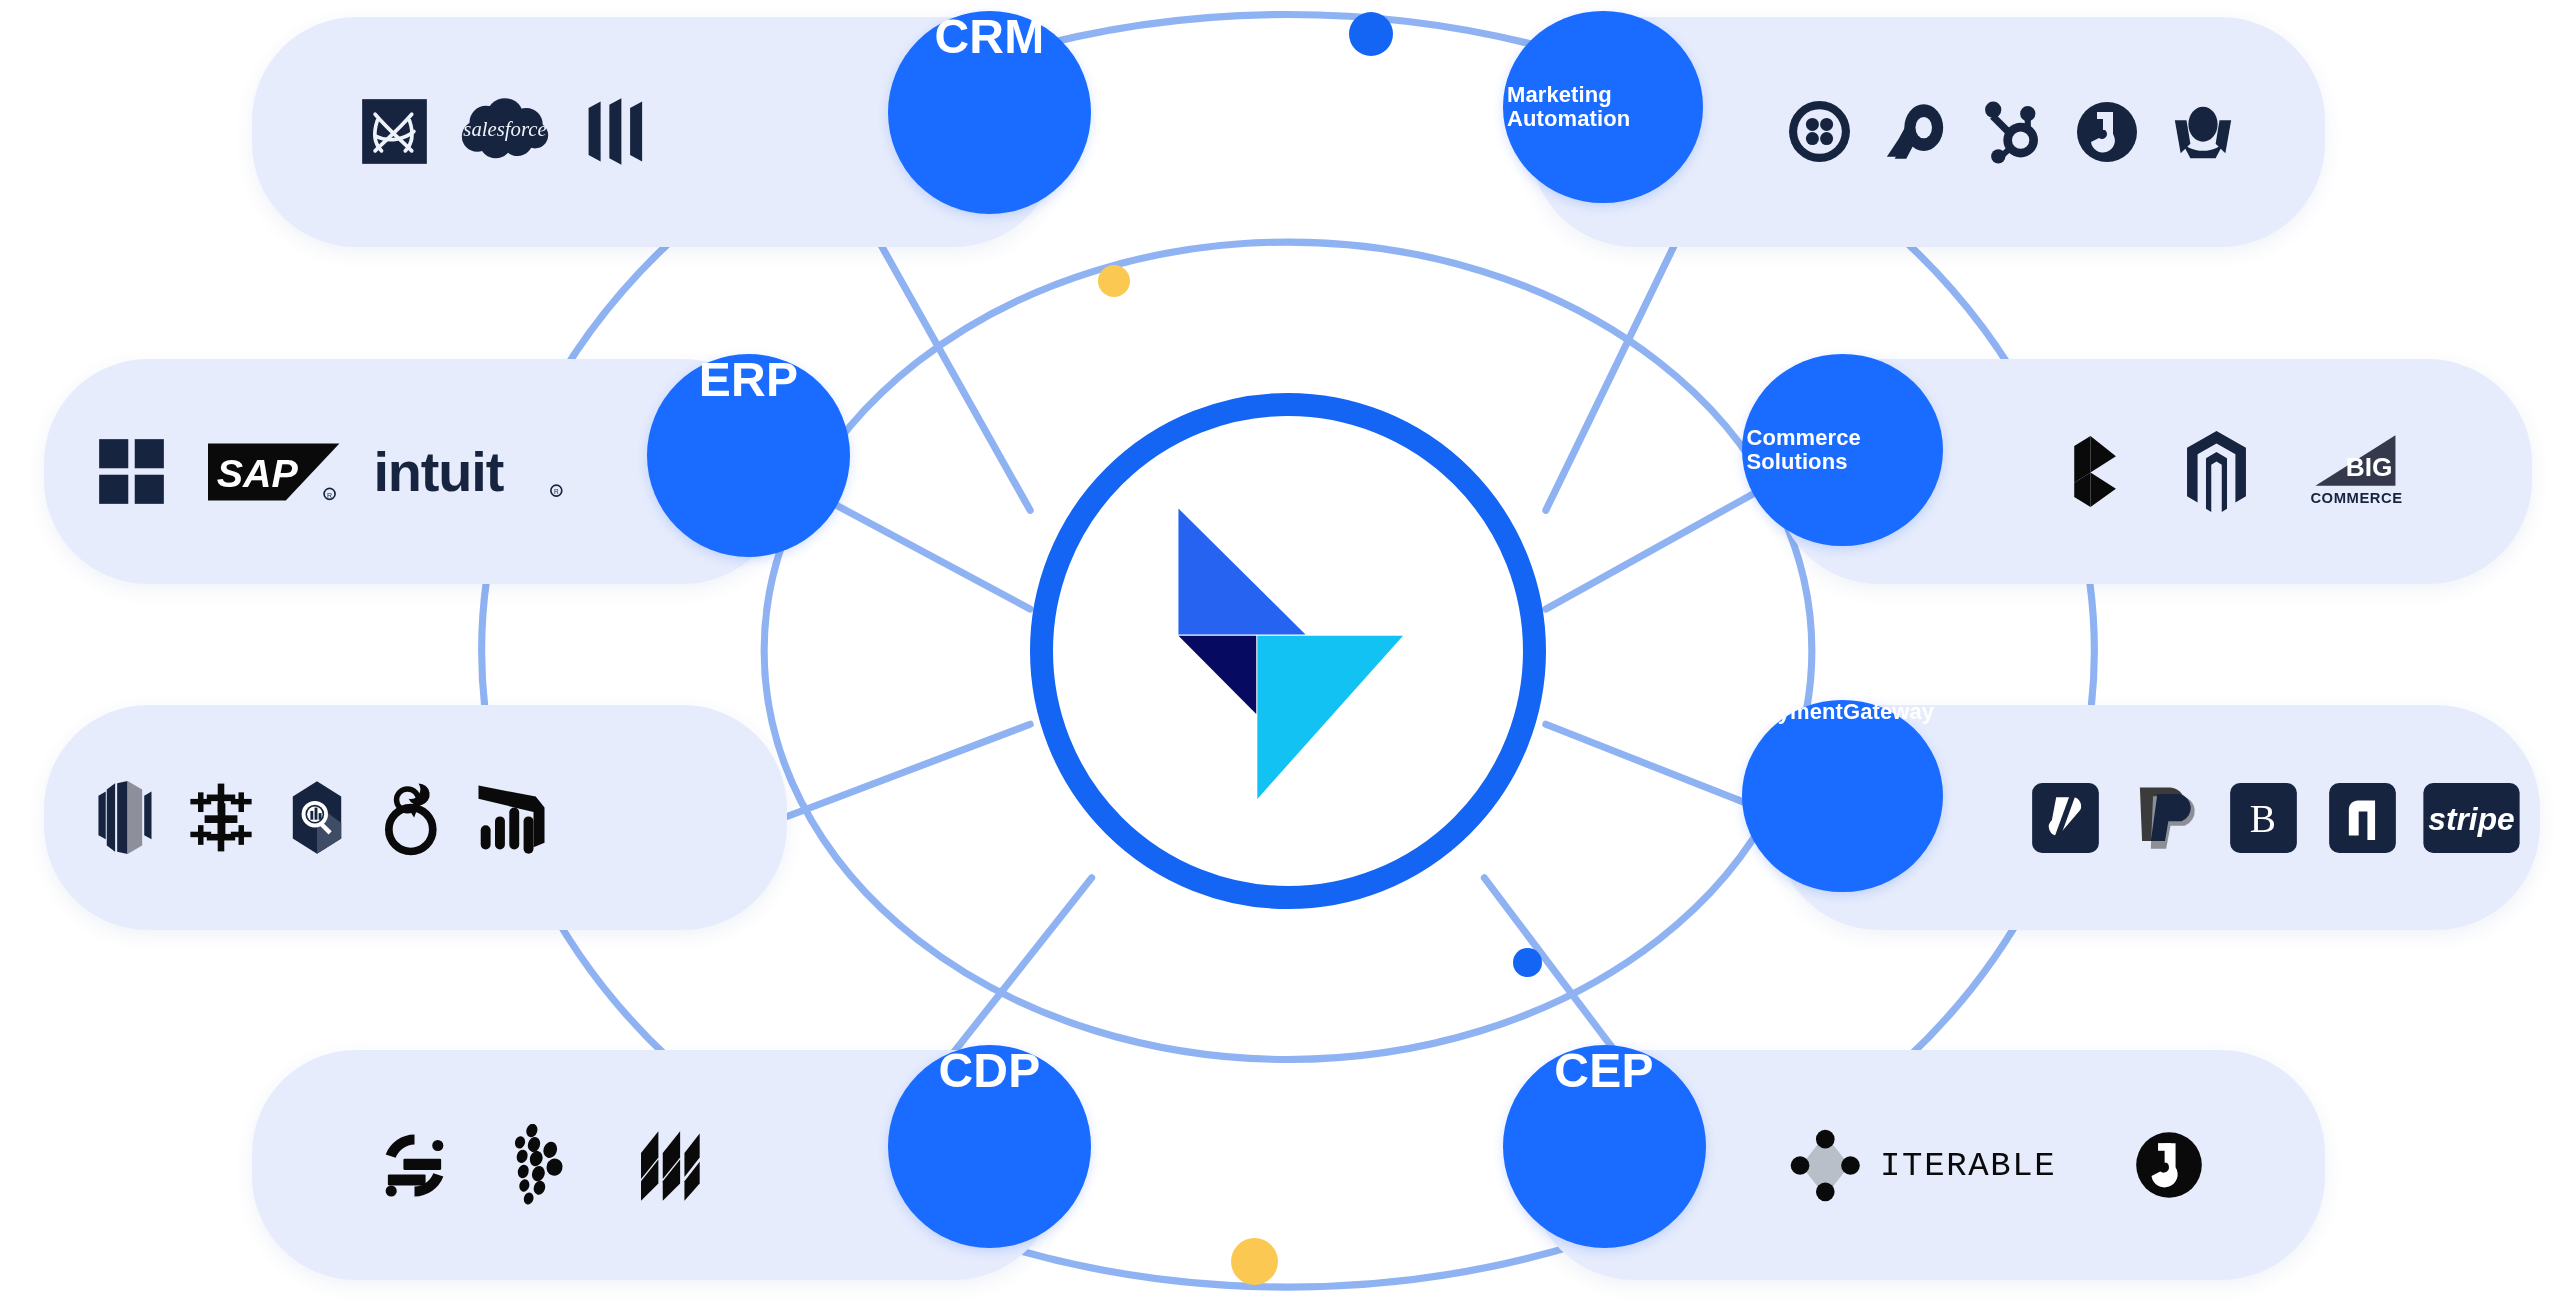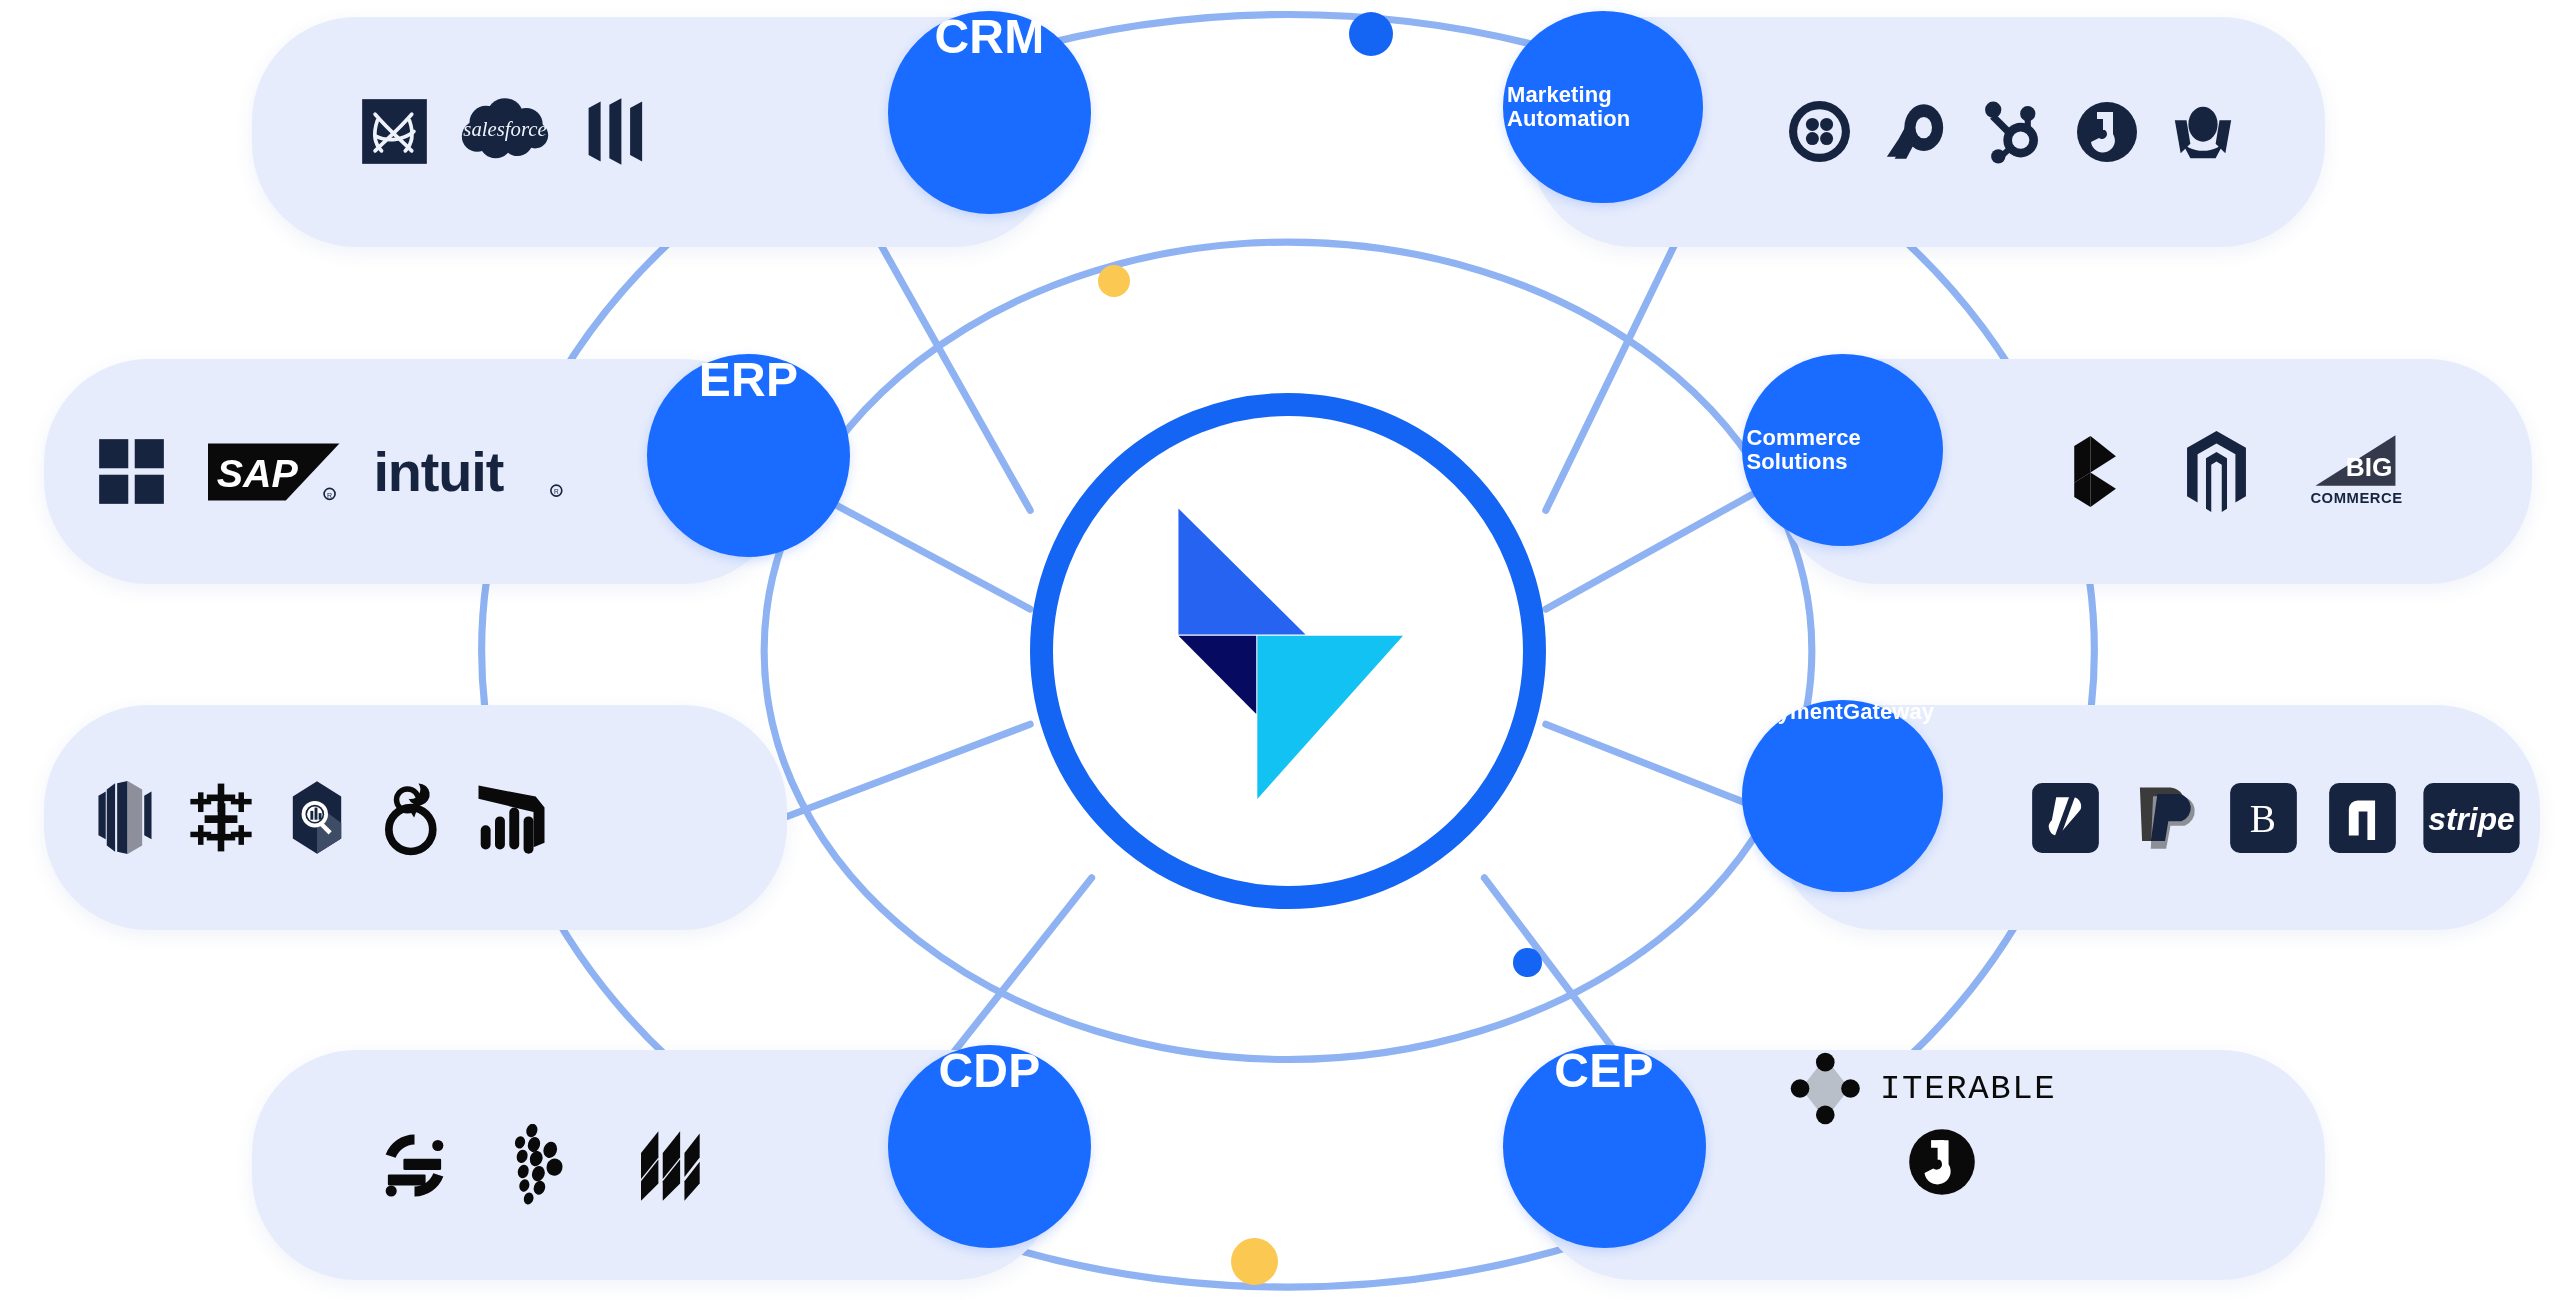--- a/index.html
+++ b/index.html
@@ -390,21 +390,21 @@
           </g>
         </svg>
       </div>
     </div>
     <div class="bubble b-big" style="left:636px;top:-5.5px;width:203px;height:203px;">
       <span>CDP</span>
     </div>
   </div>
 
   <div class="panel" style="left:1530px;top:1050px;width:795px;height:230px;">
-    <div class="panel-logos" style="left:247px;flex-direction:column;">
+    <div class="panel-logos" style="left:247px;">
       <div class="logo" style="width:329px;">
         <svg width="307" height="77" viewBox="0 0 560 140">
           <g>
             <polygon points="68,14 112,70 68,126 24,70" fill="#b9bfc9"></polygon>
             <circle cx="68" cy="22" r="17" fill="#0a0a0a"></circle>
             <circle cx="68" cy="118" r="17" fill="#0a0a0a"></circle>
             <circle cx="22" cy="70" r="17" fill="#0a0a0a"></circle>
             <circle cx="114" cy="70" r="17" fill="#0a0a0a"></circle>
           </g>
           <text x="168" y="88" fill="#0a0a0a" font-family="'Liberation Mono','DejaVu Sans Mono',monospace" font-size="62" letter-spacing="3">ITERABLE</text>

